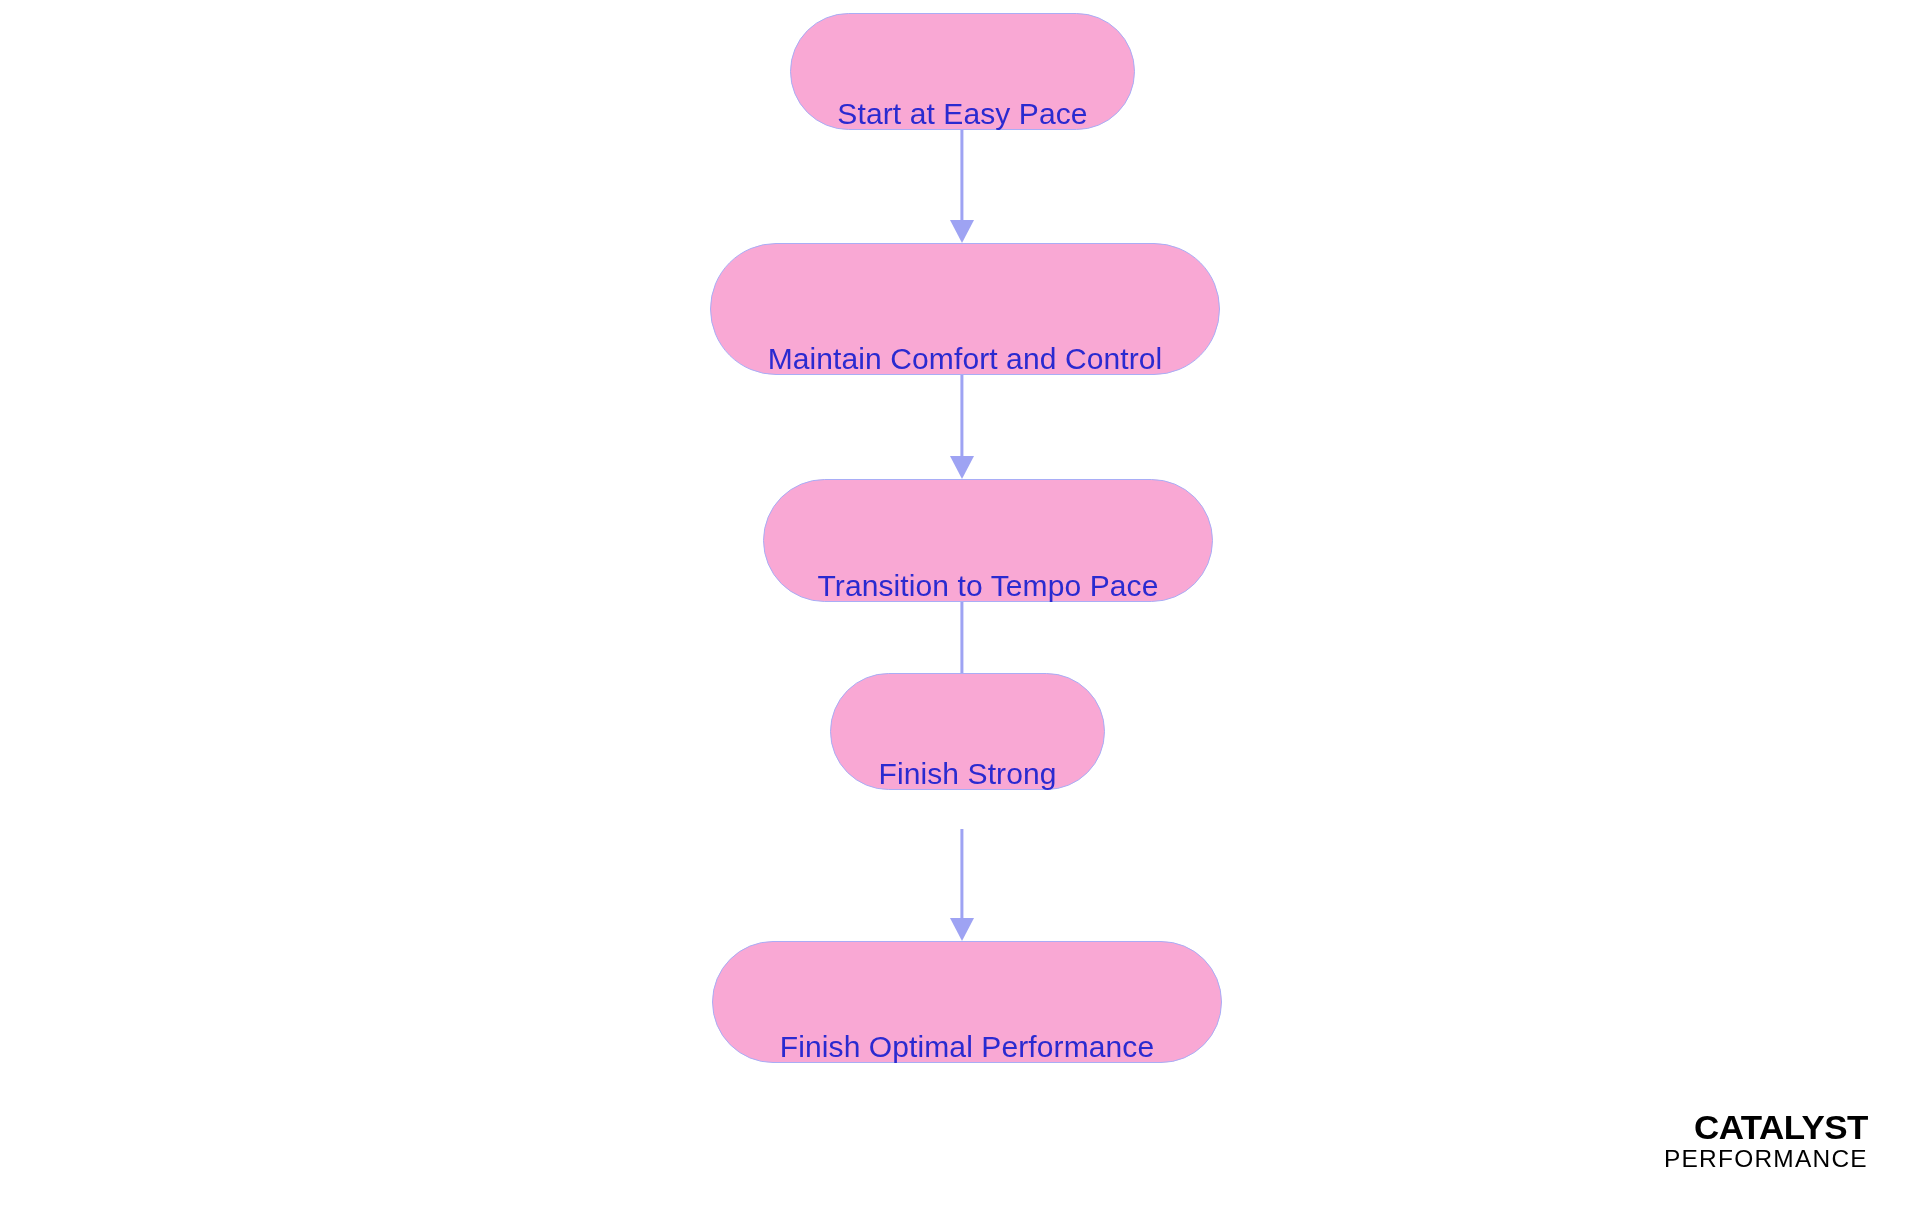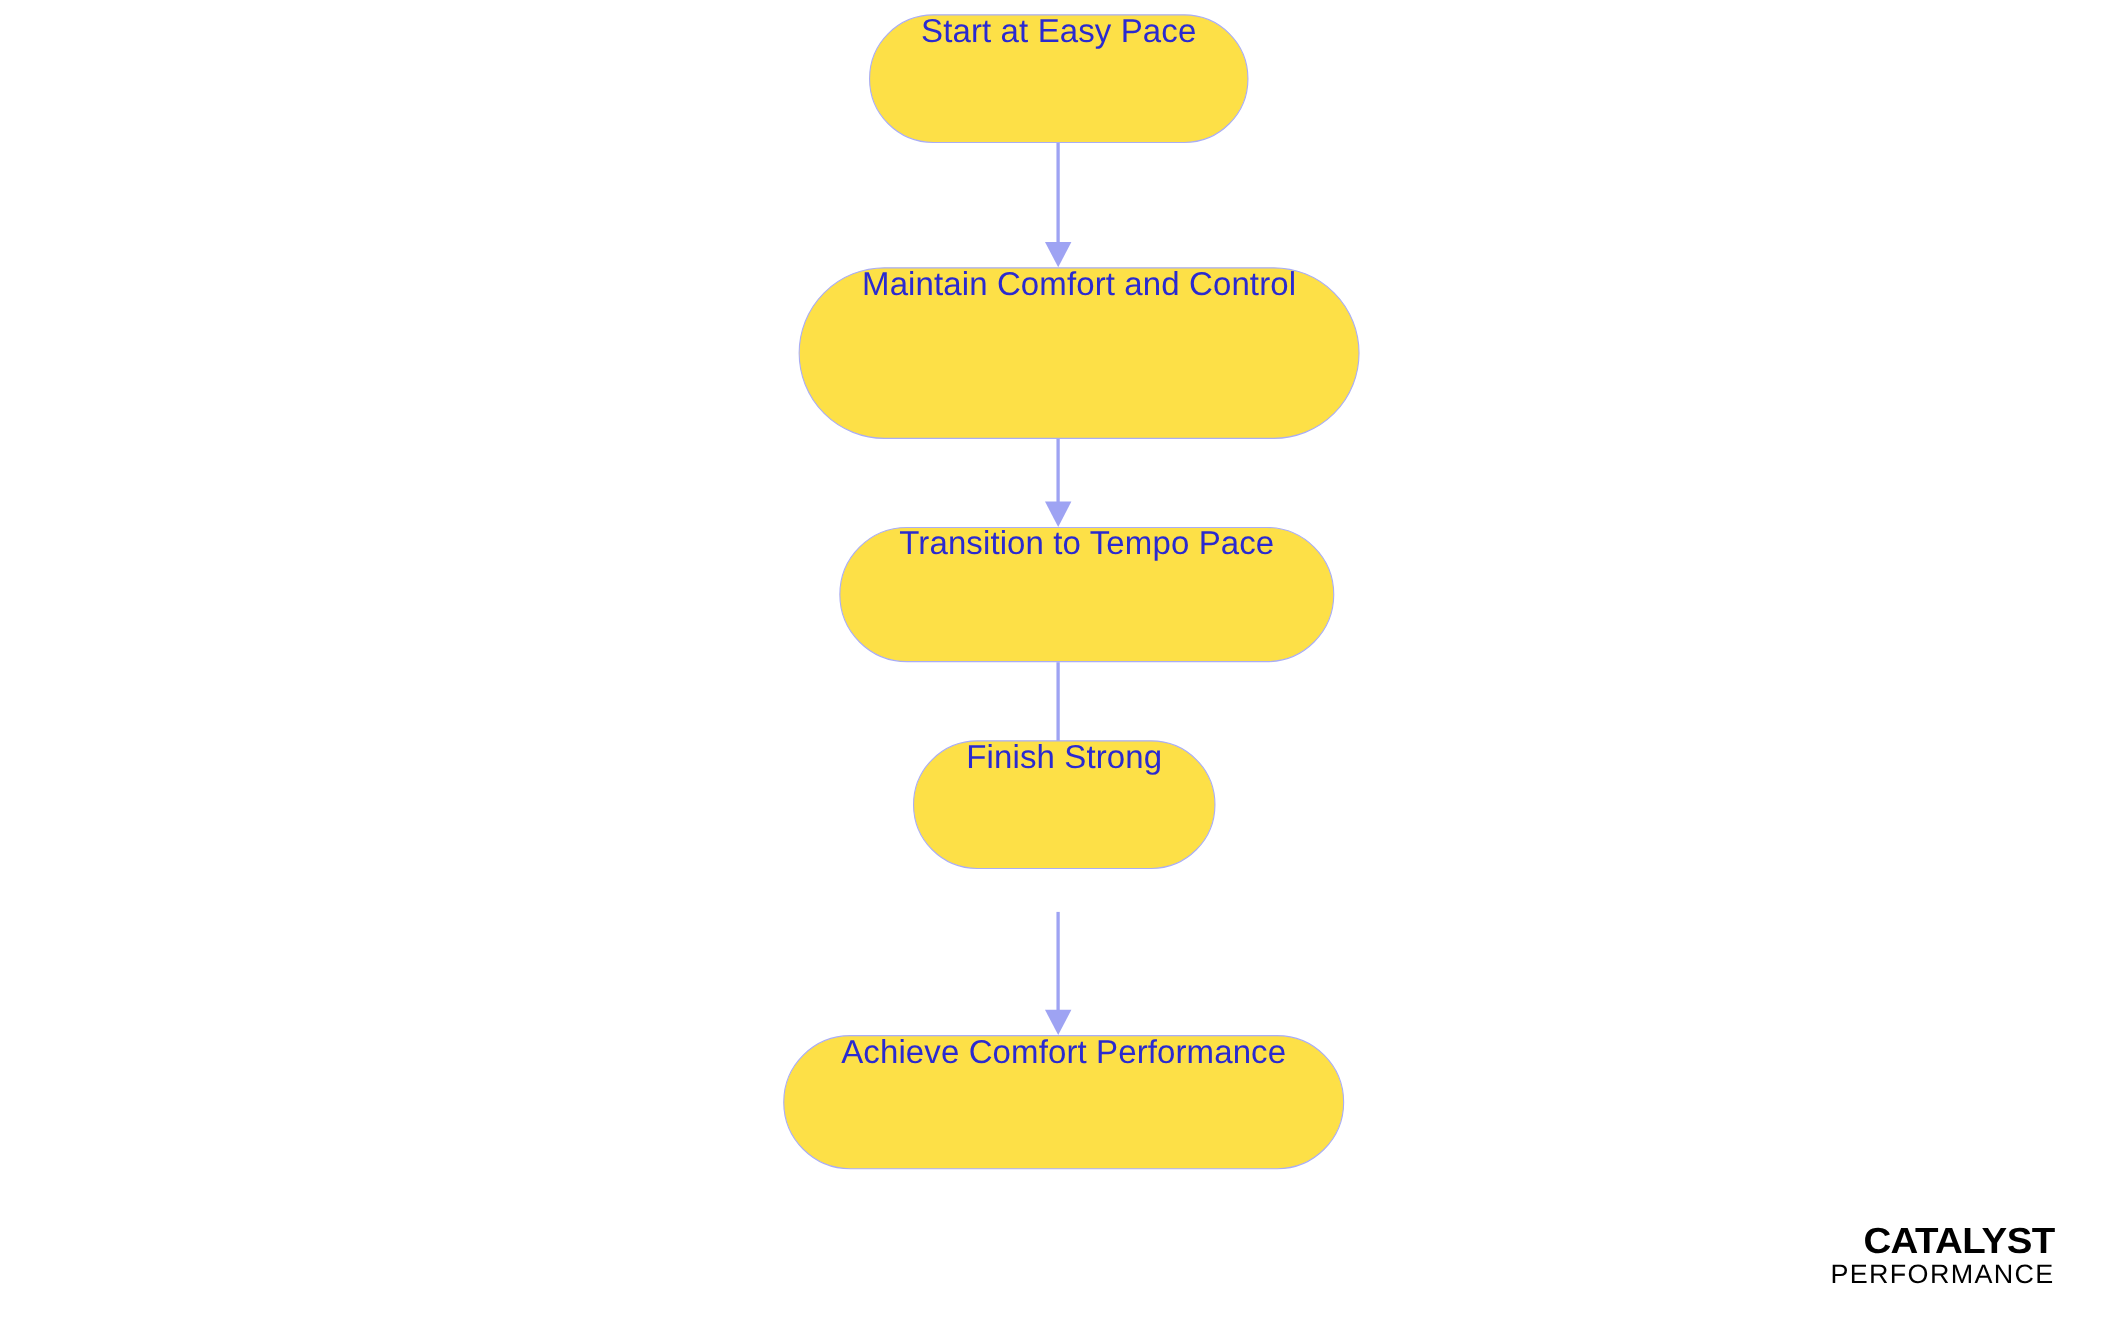--- a/index.html
+++ b/index.html
@@ -22,23 +22,23 @@
     inset: 0;
     width: 1920px;
     height: 1215px;
   }
 
   
   .node {
     position: absolute;
     box-sizing: border-box;
     display: flex;
-    align-items: flex-start;
+    align-items: flex-end;
     justify-content: center;
-    background: #fde047;
+    background: #f9a8d4;
     border: 1.6px solid #a9adf6;
     border-radius: 999px;
     z-index: 2;
   }
   .node-label {
     font-family: "Liberation Sans", sans-serif;
     font-size: 30px;
     font-weight: 400;
     color: #2a2ad0;
     letter-spacing: 0.1px;
@@ -104,31 +104,31 @@
 </style>
 </head>
 <body>
 
 <div id="flow-canvas"></div>
 
 <div id="nodes-layer">
     <div class="node" style="left: 790px; top: 13px; width: 345px; height: 117px;">
       <span class="node-label">Start at Easy Pace</span>
     </div>
-    <div class="node" style="left: 726px; top: 243px; width: 510px; height: 156px;">
+    <div class="node" style="left: 710px; top: 243px; width: 510px; height: 132px;">
       <span class="node-label">Maintain Comfort and Control</span>
     </div>
     <div class="node" style="left: 763px; top: 479px; width: 450px; height: 123px;">
       <span class="node-label">Transition to Tempo Pace</span>
     </div>
     <div class="node" style="left: 830px; top: 673px; width: 275px; height: 117px;">
       <span class="node-label">Finish Strong</span>
     </div>
     <div class="node" style="left: 712px; top: 941px; width: 510px; height: 122px;">
-      <span class="node-label">Achieve Comfort Performance</span>
+      <span class="node-label">Finish Optimal Performance</span>
     </div>
   </div>
 <div id="edges-layer">
     <div class="connector" style="left: 942px; top: 130px; width: 40px; height: 113px;">
       <div class="connector-line" style="height: 91px;"></div>
       <div class="connector-head" style="top: 90px;"></div>
     </div>
     <div class="connector" style="left: 942px; top: 375px; width: 40px; height: 104px;">
       <div class="connector-line" style="height: 82px;"></div>
       <div class="connector-head" style="top: 81px;"></div>

